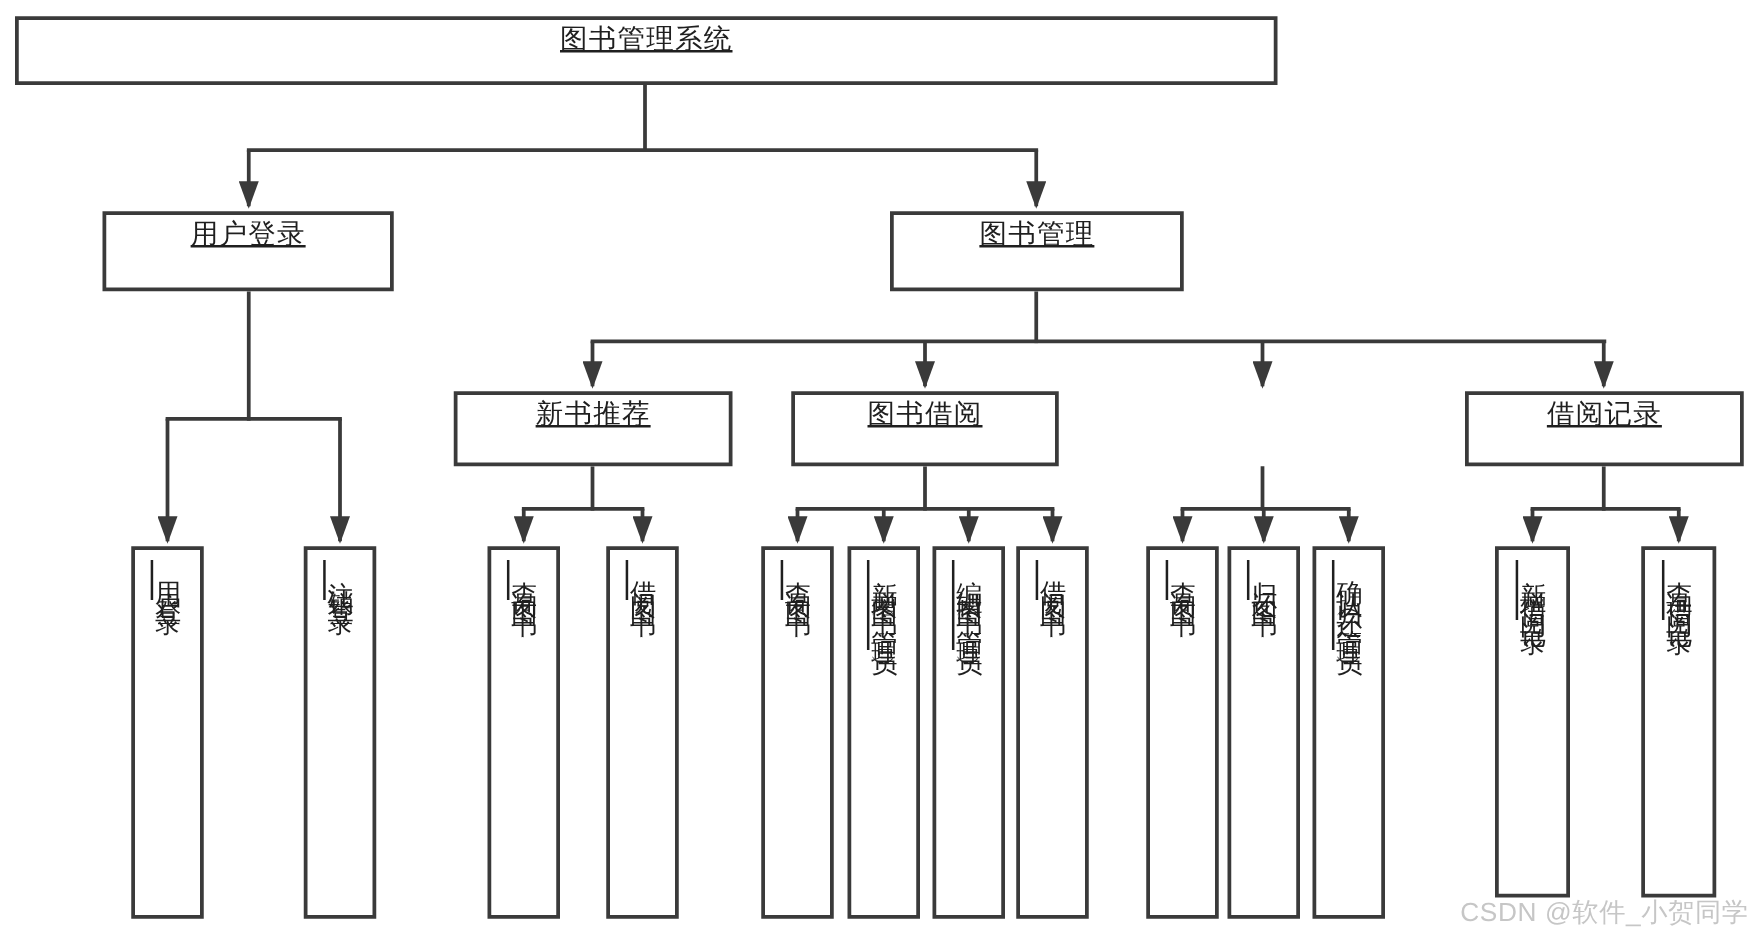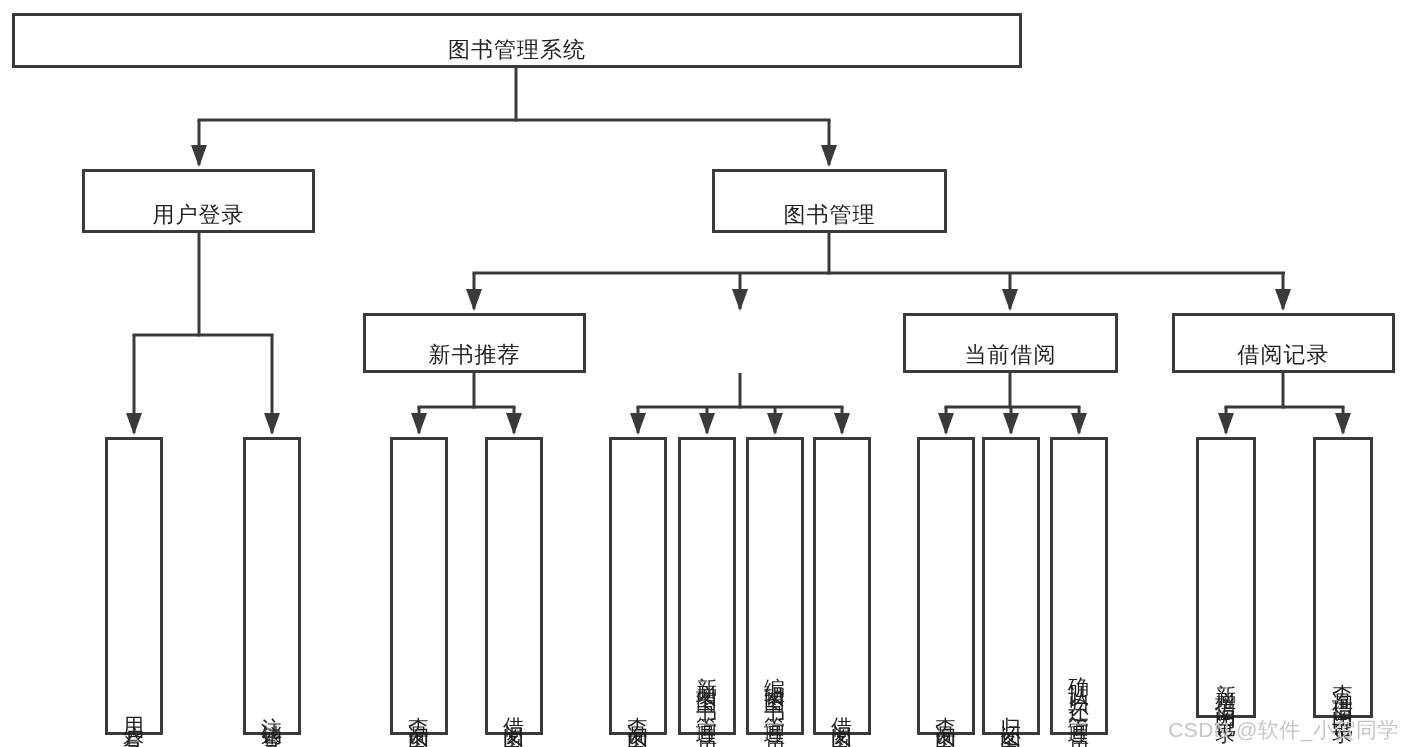--- a/index.html
+++ b/index.html
@@ -18,23 +18,24 @@
     pointer-events: none;
   }
   .wires line { stroke: var(--line, #3a3a3a); stroke-width: 3; }
   .wires marker path { fill: var(--line, #3a3a3a); }
   .box {
     position: absolute;
     box-sizing: border-box;
     border: 3px solid var(--line, #383838);
     background: #ffffff;
     display: flex;
-    align-items: flex-end;
+    align-items: flex-start;
     justify-content: center;
     color: var(--text, #1f1f1f);
+    text-decoration: underline;
   }
   .hlabel {
     font-size: 22px;
     letter-spacing: 1px;
     white-space: nowrap;
   }
   .vtext {
     writing-mode: vertical-rl;
     text-orientation: mixed;
     font-size: 21px;
@@ -129,22 +130,22 @@
   <div class="box" style="left:82px; top:169px; width:233px; height:64px;">
     <span class="hlabel">用户登录</span>
   </div>
   <div class="box" style="left:363px; top:313px; width:223px; height:60px;">
     <span class="hlabel">新书推荐</span>
   </div>
 
   <div class="box" style="left:712px; top:169px; width:235px; height:64px;">
     <span class="hlabel">图书管理</span>
   </div>
-  <div class="box" style="left:903px; top:313px; width:215px; height:60px;">
-    <span class="hlabel">当前借阅</span>
+  <div class="box" style="left:633px; top:313px; width:214px; height:60px;">
+    <span class="hlabel">图书借阅</span>
   </div>
   <div class="box" style="left:1172px; top:313px; width:223px; height:60px;">
     <span class="hlabel">借阅记录</span>
   </div>
 
   <div class="box" style="left:105px; top:437px; width:58px; height:298px;">
     <span class="vtext">用户登录</span>
   </div>
   <div class="box" style="left:243px; top:437px; width:58px; height:298px;">
     <span class="vtext">注销登录</span>

